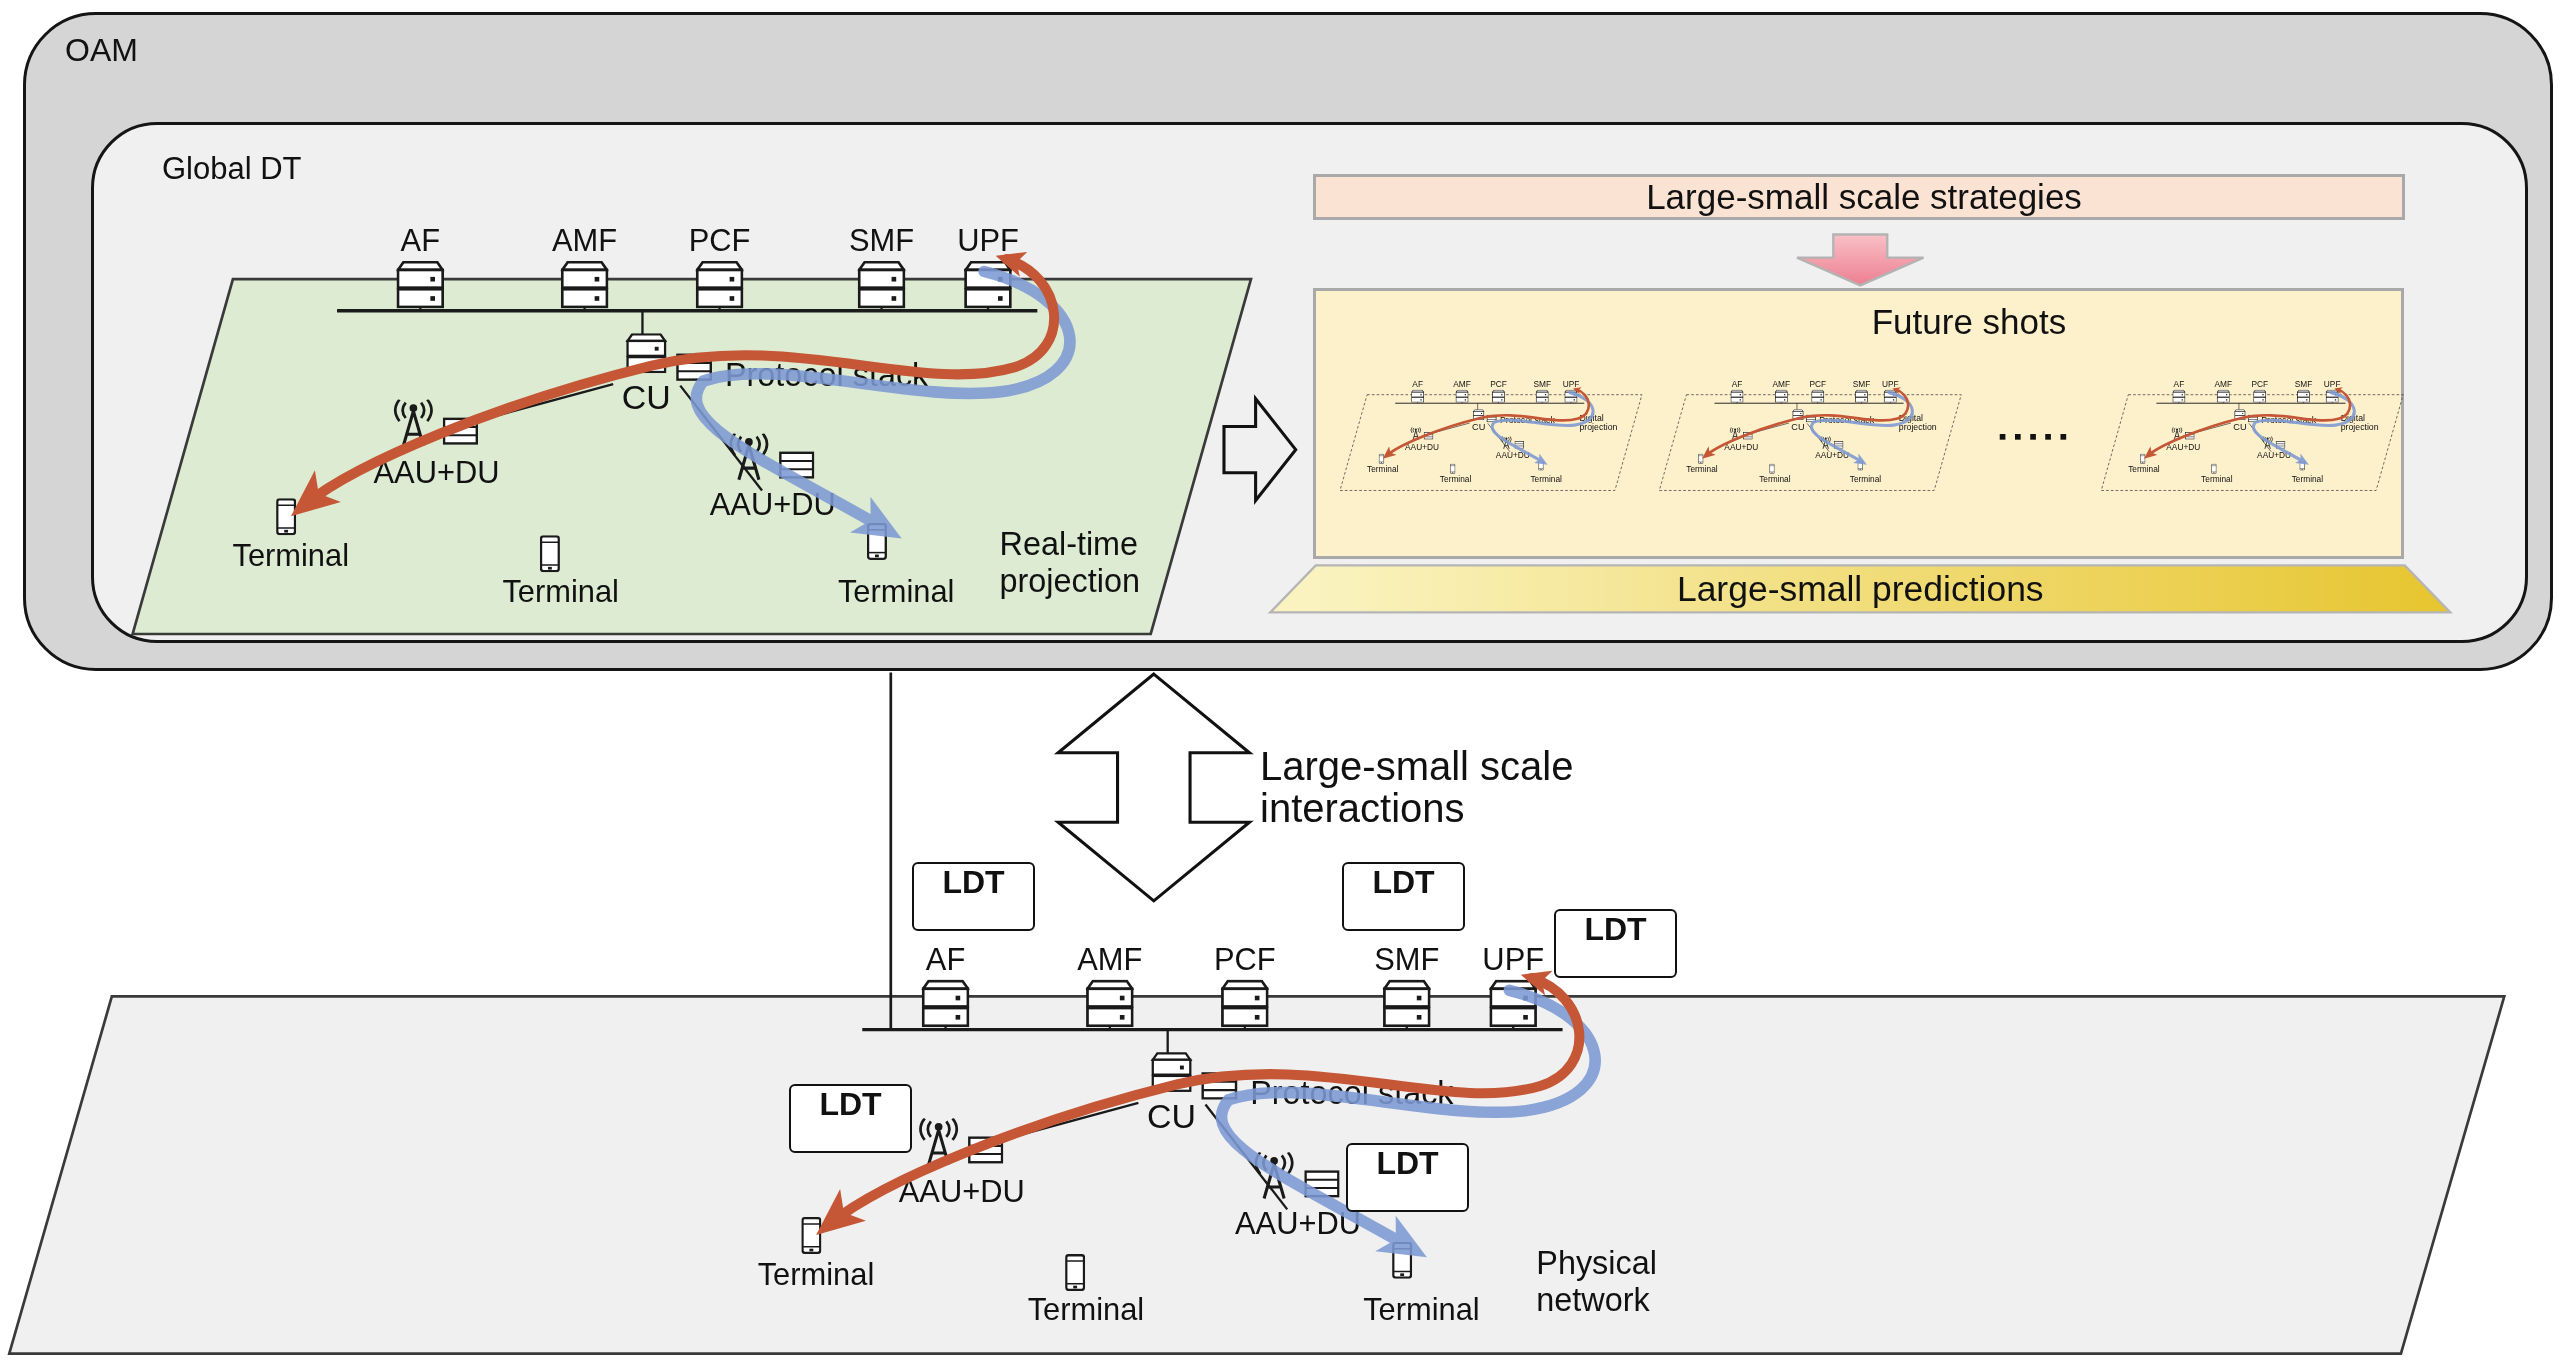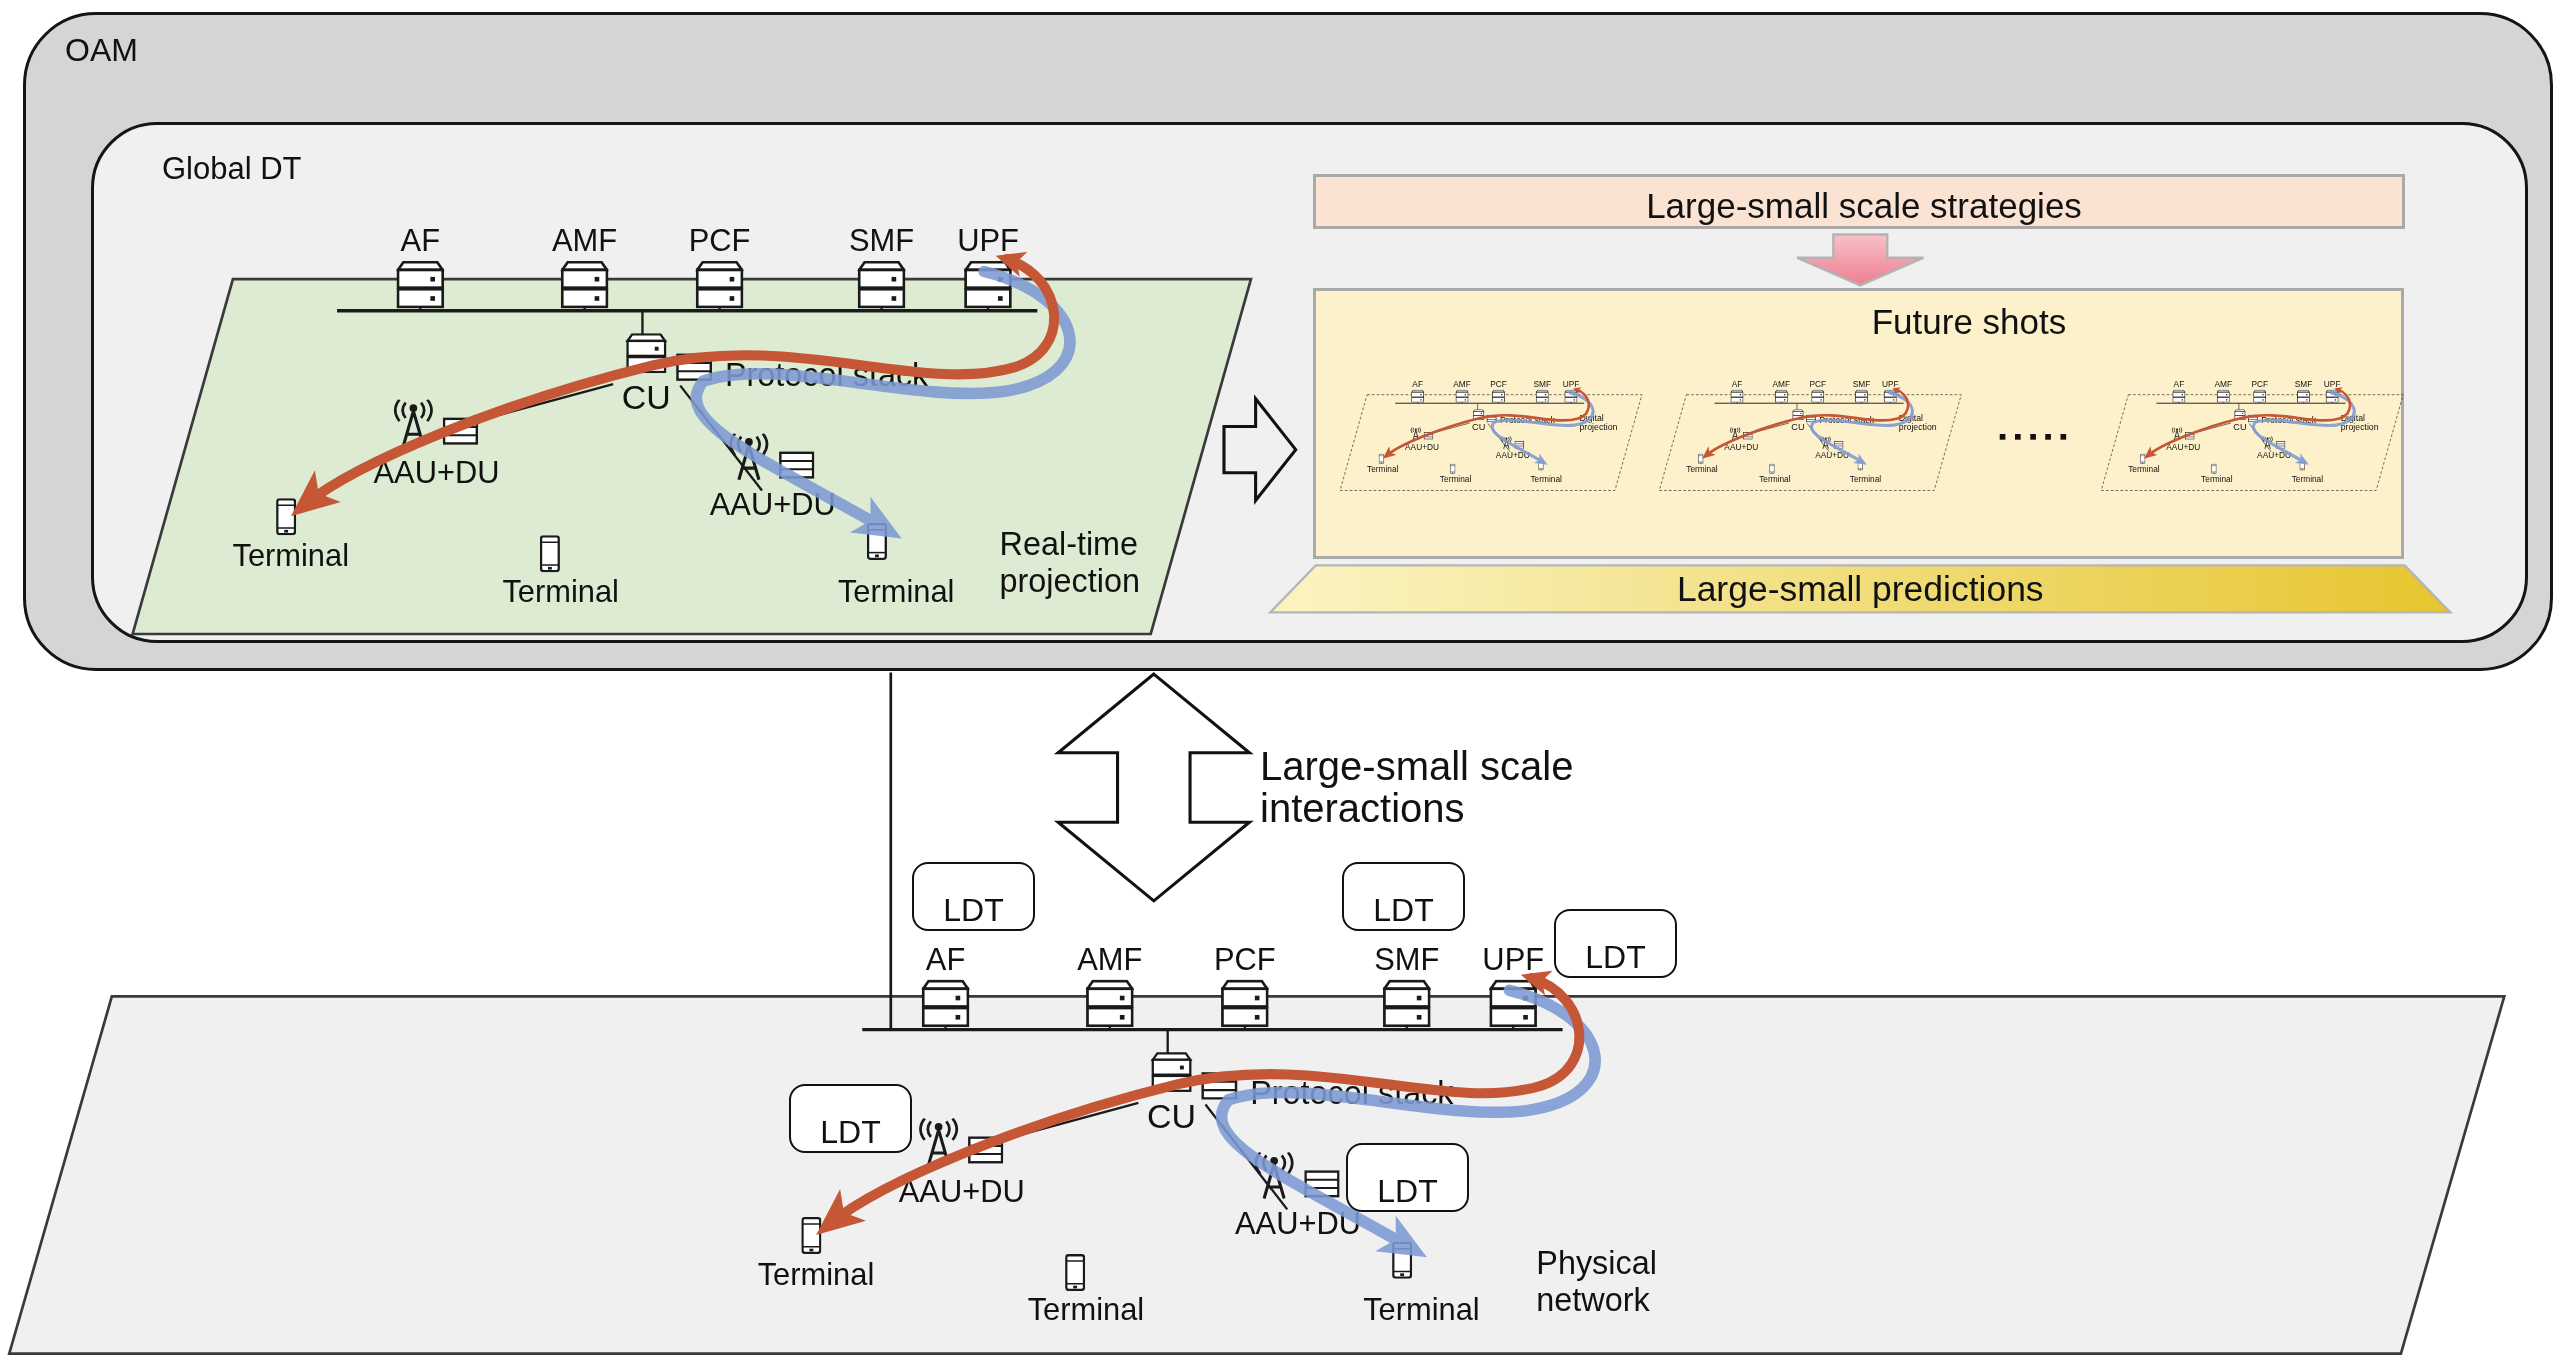--- a/index.html
+++ b/index.html
@@ -5,30 +5,30 @@
   html,body{margin:0;padding:0;background:#ffffff;}
   body{width:2576px;height:1369px;position:relative;overflow:hidden;
        font-family:"Liberation Sans","DejaVu Sans",sans-serif;color:#111;}
   .abs{position:absolute;}
   .oam-box{left:23px;top:12.3px;width:2530px;height:659px;background:#d5d5d5;
            border:3.1px solid #151515;border-radius:73px;box-sizing:border-box;}
   .oam-label{left:65px;top:32px;font-size:32px;}
   .gdt-box{left:91px;top:122px;width:2437px;height:521px;background:#f0f0f0;
            border:3.1px solid #151515;border-radius:66px;box-sizing:border-box;}
   .gdt-label{left:140px;top:151px;font-size:31px;margin-left:22px;}
-  .banner{left:1313px;top:174px;width:1092px;height:55px;background:#fbe3d4;
+  .banner{left:1313px;top:174px;width:1092px;height:46px;background:#fbe3d4;
           border:3.1px solid #a9a9a9;box-sizing:border-box;display:flex;
           align-items:flex-end;justify-content:center;font-size:35px;padding-left:10px;}
   .future-box{left:1313px;top:288px;width:1091px;height:271px;background:#fdf1cc;
               border:3.1px solid #a9a9a9;box-sizing:border-box;}
   .future-title{left:1313px;top:302px;width:1312px;text-align:center;font-size:35px;}
   .dots{left:1971px;top:423px;width:131px;text-align:center;font-size:23px;
         letter-spacing:7px;font-weight:bold;}
-  .ldt{border:2.7px solid #111;border-radius:16px;background:#fff;width:123px;height:69px;
-       display:flex;align-items:flex-end;justify-content:center;font-size:32px;box-sizing:border-box;}
+  .ldt{border:2.7px solid #111;border-radius:6px;background:#fff;width:123px;height:69px;
+       display:flex;align-items:flex-start;justify-content:center;font-size:32px;box-sizing:border-box;font-weight:bold;}
   .interactions{left:1260px;top:745px;font-size:40px;line-height:42px;}
   svg{position:absolute;left:0;top:0;}
   svg text{font-family:"Liberation Sans","DejaVu Sans",sans-serif;fill:#111;}
   .ln{stroke:#1a1a1a;fill:none;}
   .b3{stroke-width:3;}
   .b45{stroke-width:4.5;}
   .flow{fill:none;stroke-linecap:round;}
 </style>
 </head>
 <body>

